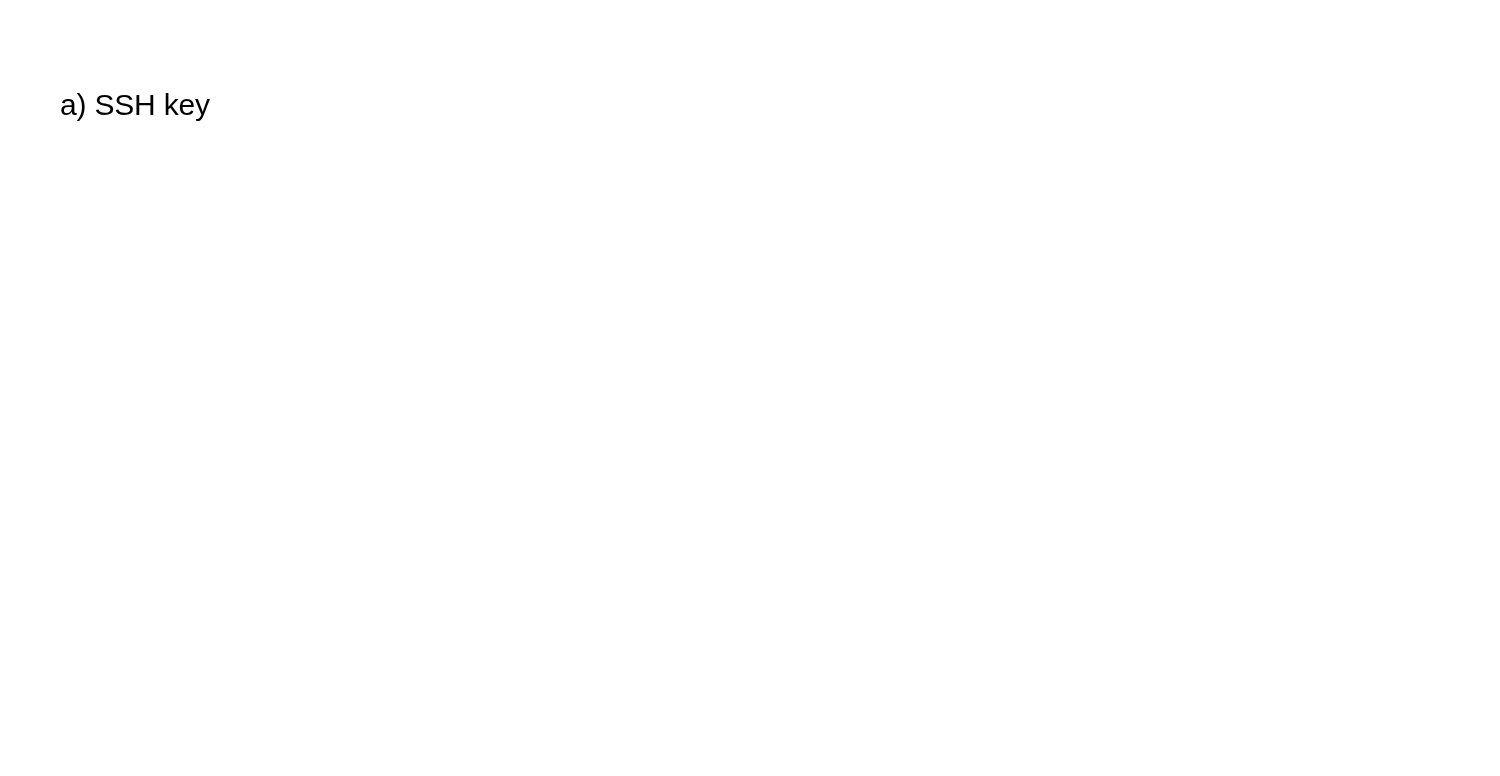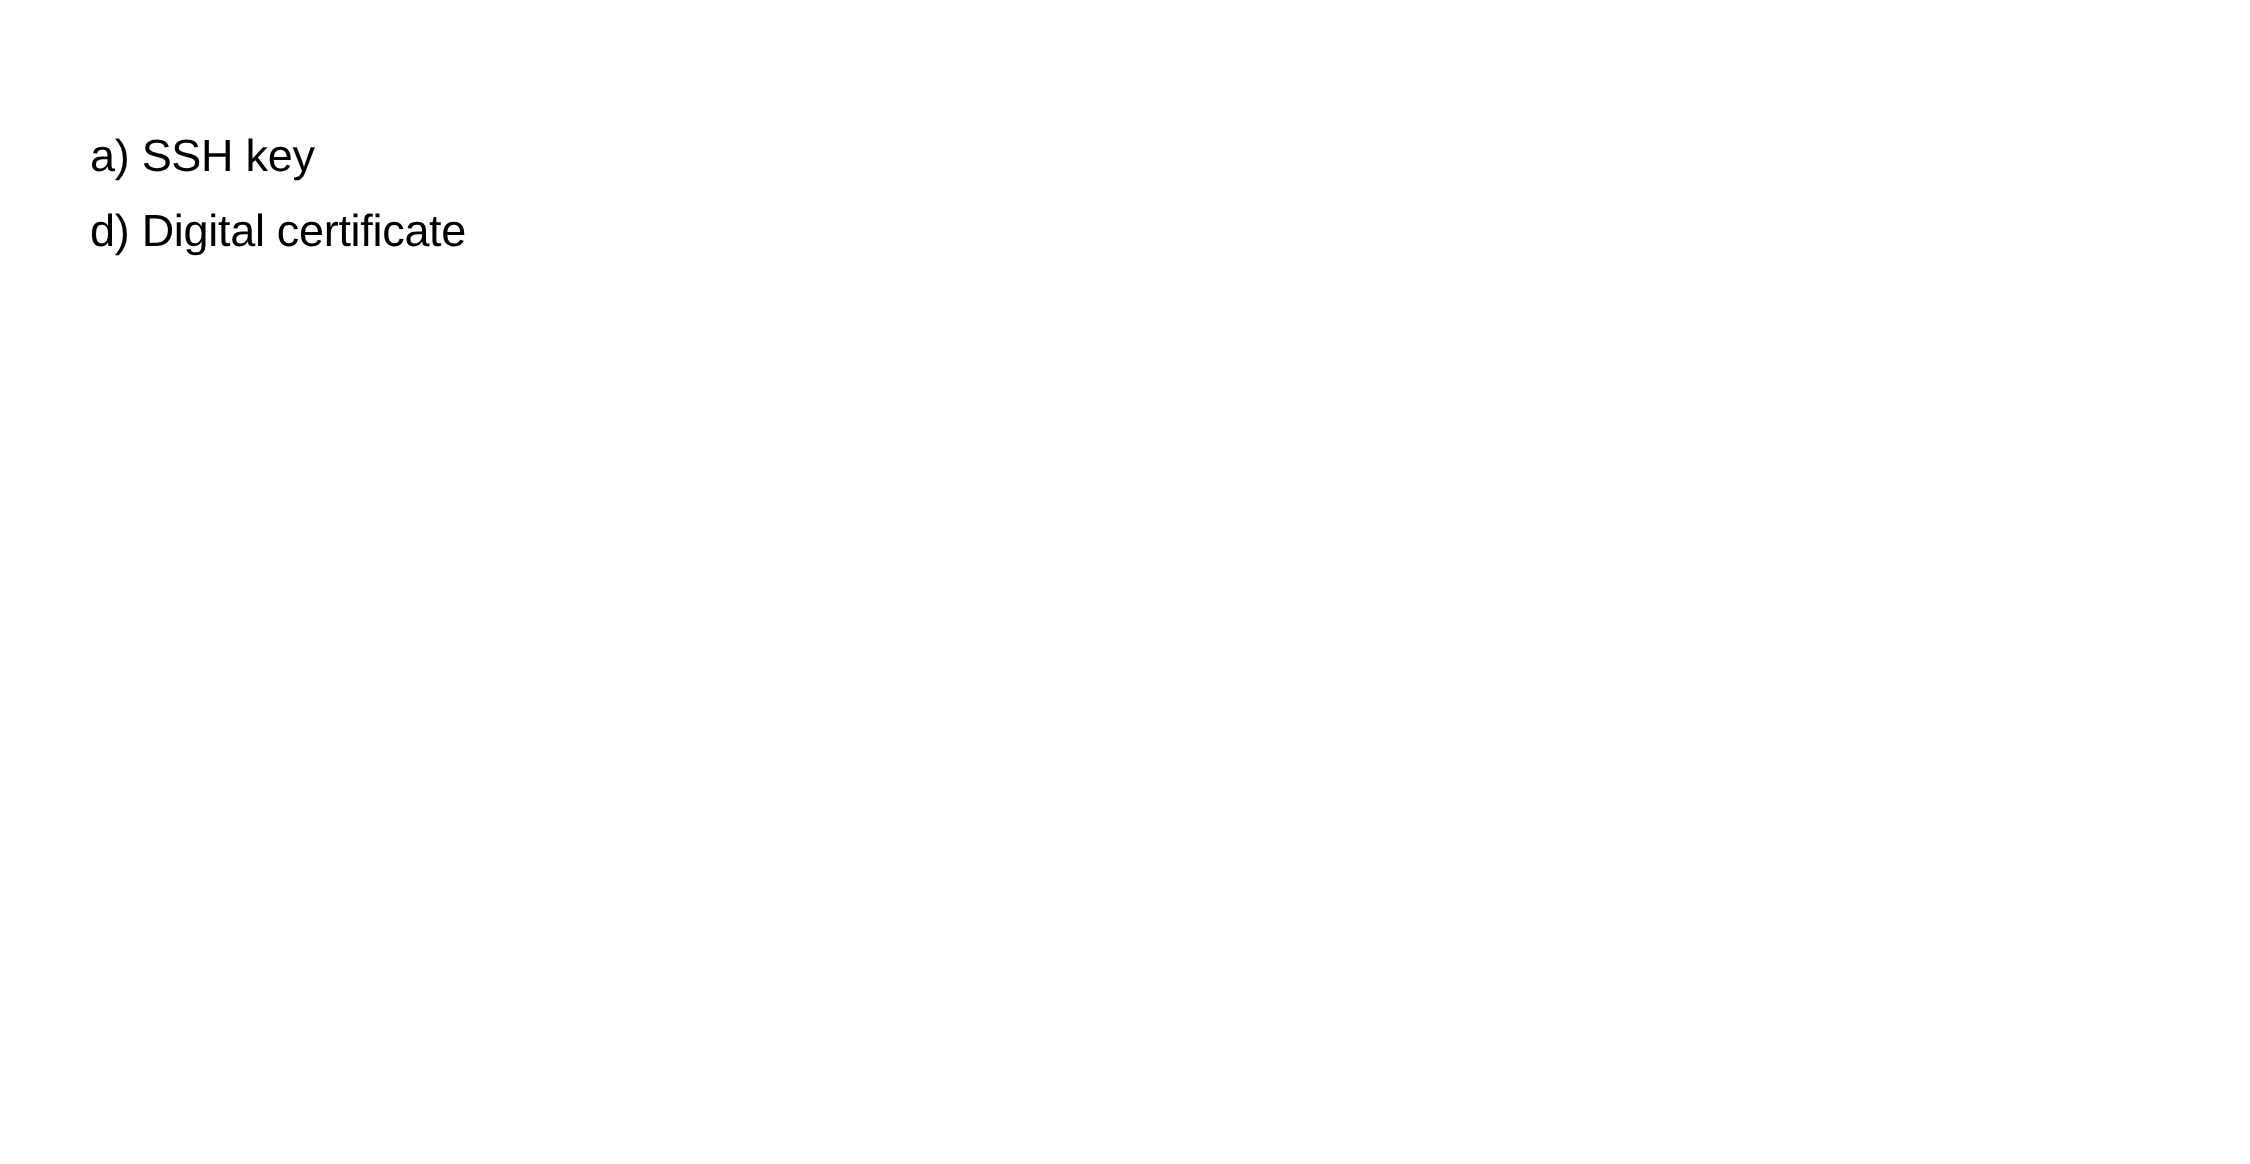--- a/index.html
+++ b/index.html
@@ -35,17 +35,13 @@
     }
   </style>
 </head>
 <body>
 
 <div class="question-block">
   <div class="option">
     <span class="option-letter">a)</span>
     <span class="option-label">SSH key</span>
   </div>
-  <div class="option">
-    <span class="option-letter">d)</span>
-    <span class="option-label">Digital certificate</span>
-  </div>
 </div>
 
 </body></html>

